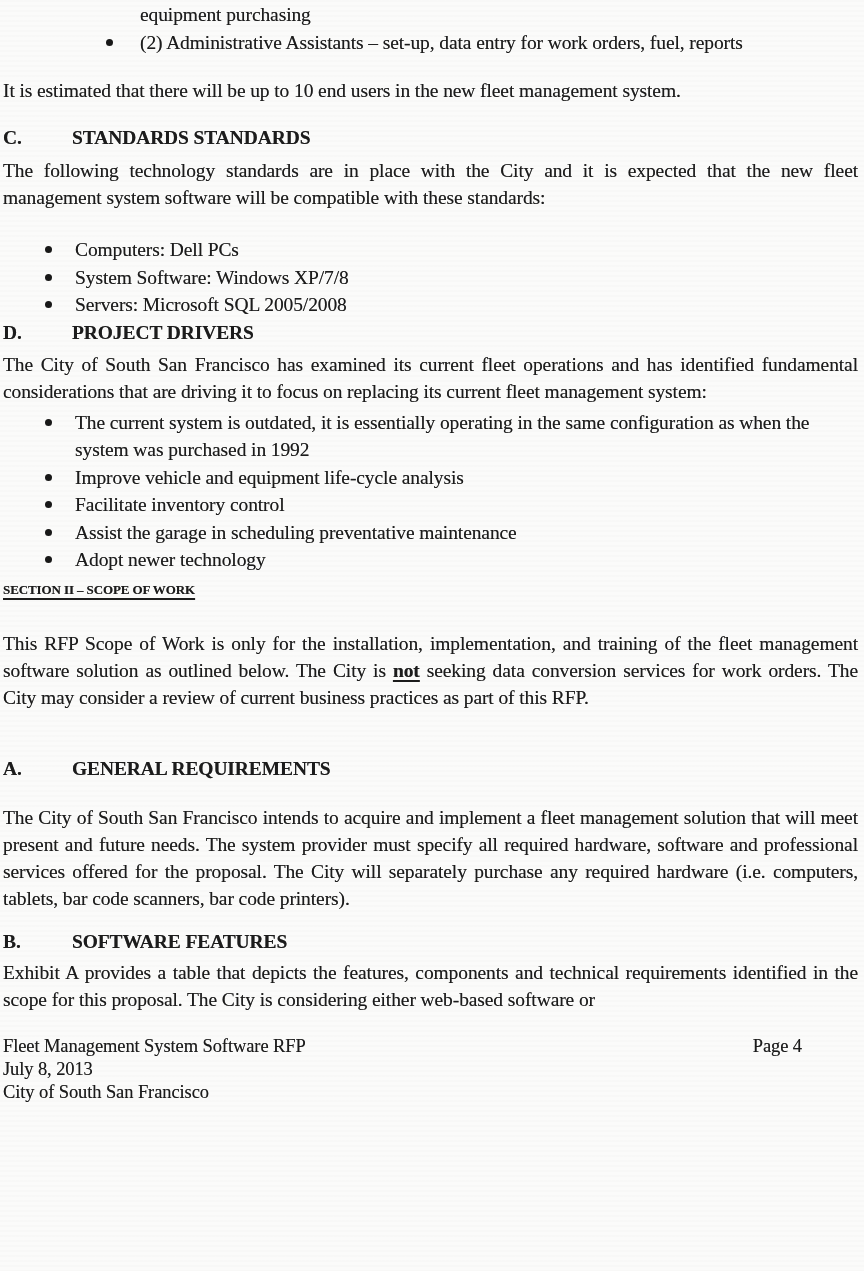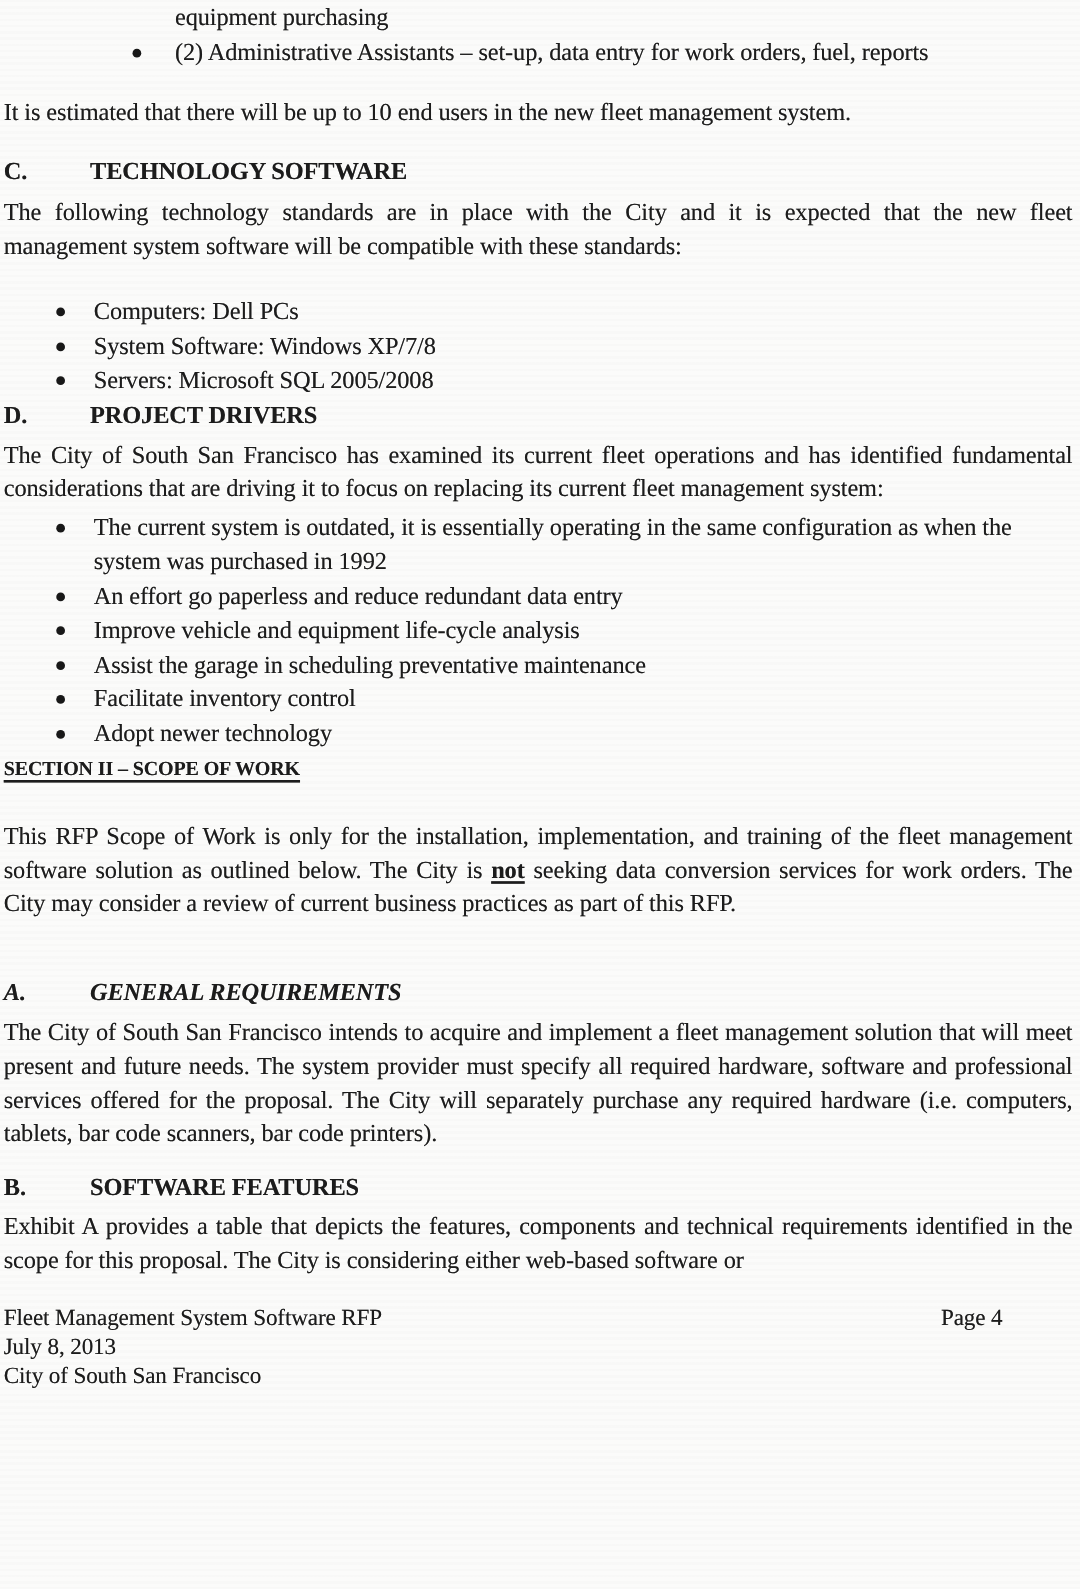--- a/index.html
+++ b/index.html
@@ -42,39 +42,39 @@
   .heading .letter { display: inline-block; width: 69px; }
   .hC { margin-bottom: 6px; }
   .pC { margin-bottom: 25px; }
   .listC { margin-bottom: 23px; }
   .hD { margin-bottom: 5px; }
   .pD { margin-bottom: 4px; }
   .listD { margin-bottom: 32px; }
 
   .sec2-heading {
     font-weight: bold;
-    font-size: 16px;
+    font-size: 13px;
     line-height: 28px;
     margin-bottom: 26px;
     display: inline-block;
     text-decoration: underline;
     text-decoration-thickness: 2px;
     text-underline-offset: 4px;
   }
   .sec2-wrap { margin-bottom: 26px; }
   .sec2-wrap .sec2-heading { margin-bottom: 0; }
   .scope-para { margin-bottom: 44px; }
   .emph {
     font-weight: bold;
     text-decoration: underline;
     text-decoration-thickness: 2px;
     text-underline-offset: 3px;
   }
 
-  .hA { margin-bottom: 5px; font-style: italic; }
+  .hA { margin-bottom: 22px; }
   .pA { margin-bottom: 16px; }
   .hB { margin-bottom: 4px; }
   .pB { margin-bottom: 0; }
 
   .footer {
     margin-top: 22px;
     display: flex;
     justify-content: space-between;
     align-items: flex-start;
     font-size: 18.5px;
@@ -92,21 +92,21 @@
   <ul class="bullets intro-list">
     <li>
       <span class="dot"></span>
       <span>(2) Administrative Assistants – set-up, data entry for work orders, fuel, reports</span>
     </li>
   </ul>
 
   <p class="estimate">It is estimated that there will be up to 10 end users in the new fleet management system.</p>
 
   <div class="heading hC">
-    <span class="letter">C.</span><span>TECHNOLOGY SOFTWARE</span>
+    <span class="letter">C.</span><span>STANDARDS STANDARDS</span>
   </div>
   <p class="pC">The following technology standards are in place with the City and it is expected that the new fleet management system software will be compatible with these standards:</p>
 
   <ul class="bullets blist listC">
     <li>
       <span class="dot"></span>
       <span>Computers: Dell PCs</span>
     </li>
     <li>
       <span class="dot"></span>
@@ -123,33 +123,29 @@
   </div>
   <p class="pD">The City of South San Francisco has examined its current fleet operations and has identified fundamental considerations that are driving it to focus on replacing its current fleet management system:</p>
 
   <ul class="bullets blist listD">
     <li>
       <span class="dot"></span>
       <span>The current system is outdated, it is essentially operating in the same configuration as when the system was purchased in 1992</span>
     </li>
     <li>
       <span class="dot"></span>
-      <span>An effort go paperless and reduce redundant data entry</span>
-    </li>
-    <li>
-      <span class="dot"></span>
       <span>Improve vehicle and equipment life-cycle analysis</span>
     </li>
     <li>
       <span class="dot"></span>
-      <span>Assist the garage in scheduling preventative maintenance</span>
+      <span>Facilitate inventory control</span>
     </li>
     <li>
       <span class="dot"></span>
-      <span>Facilitate inventory control</span>
+      <span>Assist the garage in scheduling preventative maintenance</span>
     </li>
     <li>
       <span class="dot"></span>
       <span>Adopt newer technology</span>
     </li>
   </ul>
 
   <div class="sec2-wrap">
     <span class="sec2-heading">SECTION II – SCOPE OF WORK</span>
   </div>

